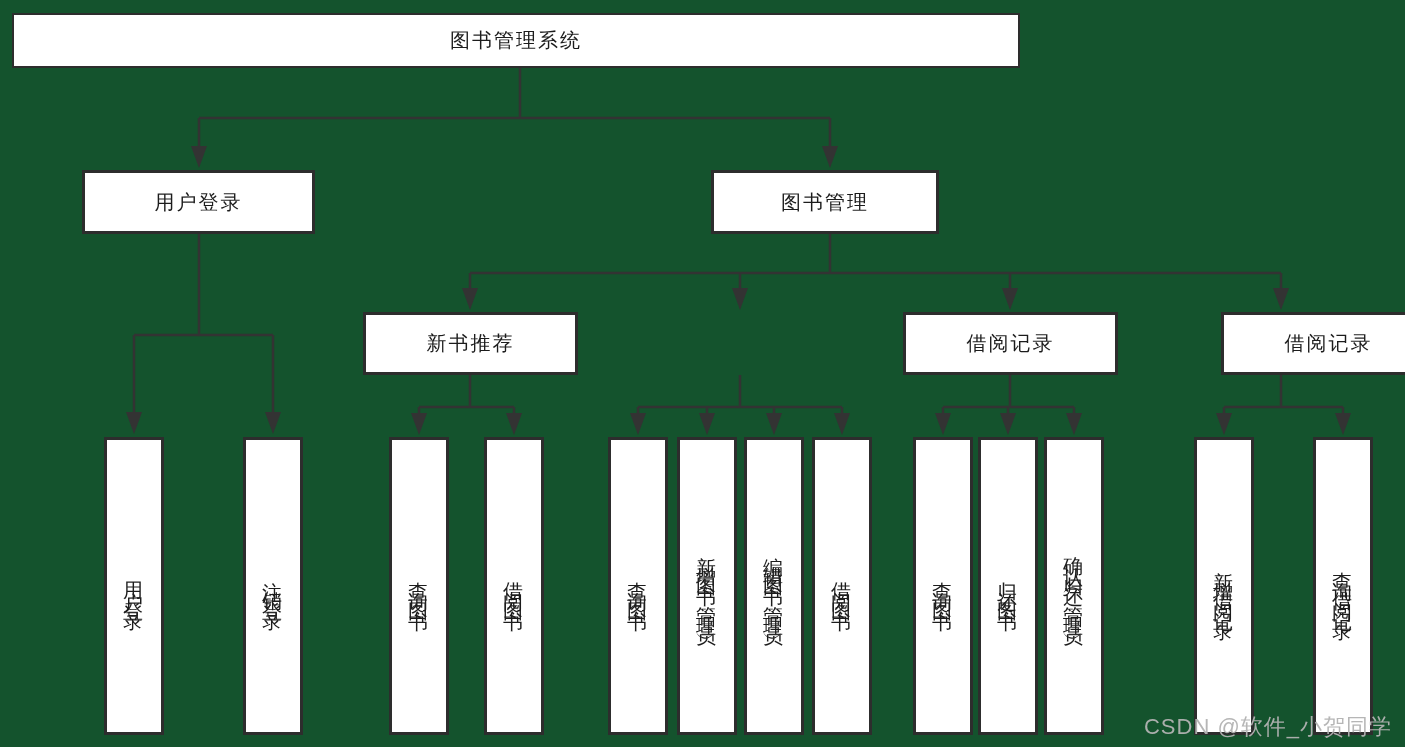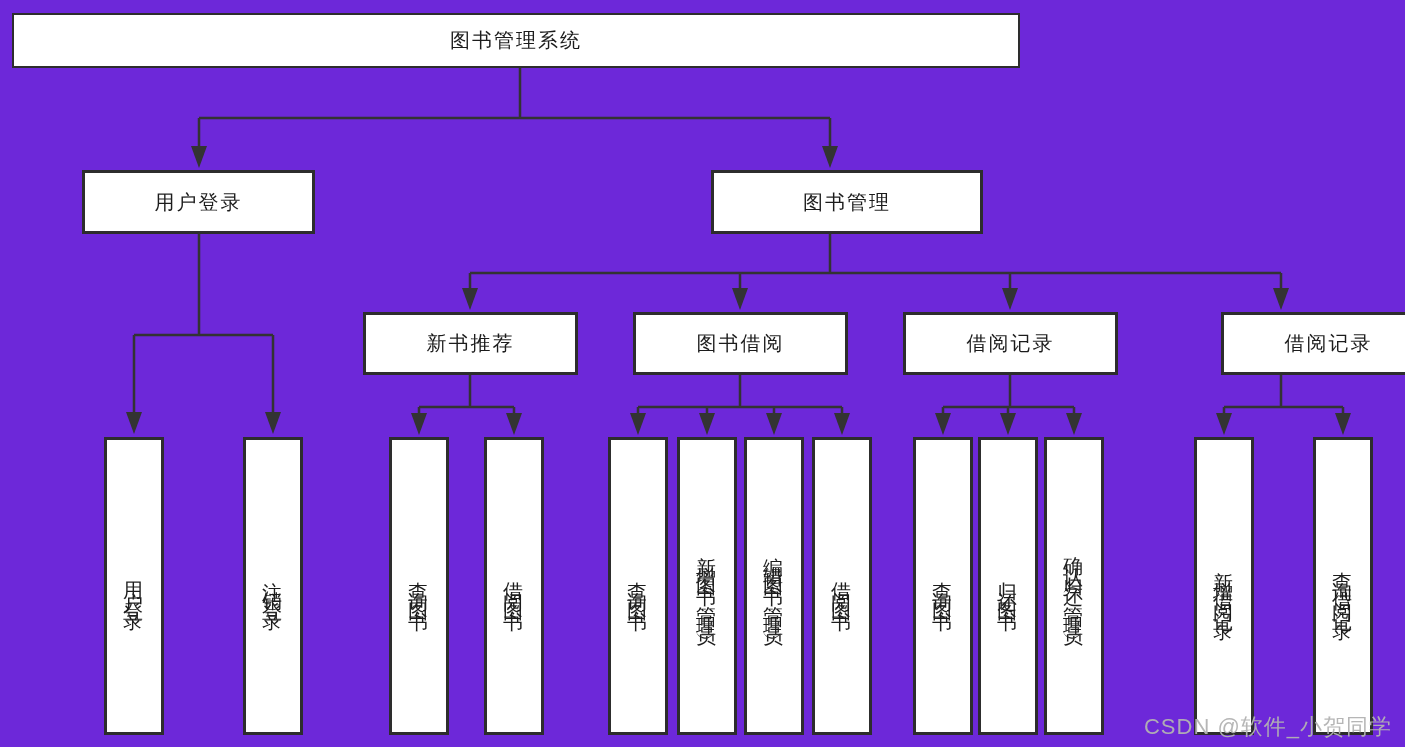--- a/index.html
+++ b/index.html
@@ -4,21 +4,21 @@
 <style>
   html, body {
     margin: 0;
     padding: 0;
     background: #ffffff;
   }
   #canvas {
     position: relative;
     width: 1405px;
     height: 747px;
-    background: #6d28d9;
+    background: #14532d;
     overflow: hidden;
     font-family: "Liberation Sans", "DejaVu Sans", sans-serif;
   }
   #connector-layer {
     position: absolute;
     left: 0;
     top: 0;
     width: 1405px;
     height: 747px;
     pointer-events: none;
@@ -49,21 +49,21 @@
   }
   .vtext {
     writing-mode: vertical-rl;
     text-orientation: mixed;
     font-size: 20px;
     letter-spacing: 10px;
     color: #1c1c1c;
     white-space: nowrap;
   }
   #n-user-login  { left: 82px;  width: 233px; }
-  #n-book-mgmt   { left: 711px; width: 272px; }
+  #n-book-mgmt   { left: 711px; width: 228px; }
   #n-newbook     { left: 363px; }
   #n-borrowing   { left: 633px; }
   #n-current     { left: 903px; }
   #n-records     { left: 1221px; }
   #l-login   { left: 104px; }
   #l-logout  { left: 243px; }
   #l-nb-q    { left: 389px; }
   #l-nb-b    { left: 484px; }
   #l-bb-q    { left: 608px; }
   #l-bb-add  { left: 677px; }
@@ -123,21 +123,20 @@
       <polygon points="1343,435 1335,413 1351,413"></polygon>
     </g>
   </svg>
 
   <div class="node root" id="n-root">图书管理系统</div>
 
   <div class="node lvl2" id="n-user-login">用户登录</div>
   <div class="node lvl2" id="n-book-mgmt">图书管理</div>
 
   <div class="node lvl3" id="n-newbook">新书推荐</div>
-  <div class="node lvl3" id="n-borrowing">图书借阅</div>
   <div class="node lvl3" id="n-current">借阅记录</div>
   <div class="node lvl3" id="n-records">借阅记录</div>
 
   <div class="node leaf" id="l-login">
     <span class="vtext">用户登录</span>
   </div>
   <div class="node leaf" id="l-logout">
     <span class="vtext">注销登录</span>
   </div>
 

